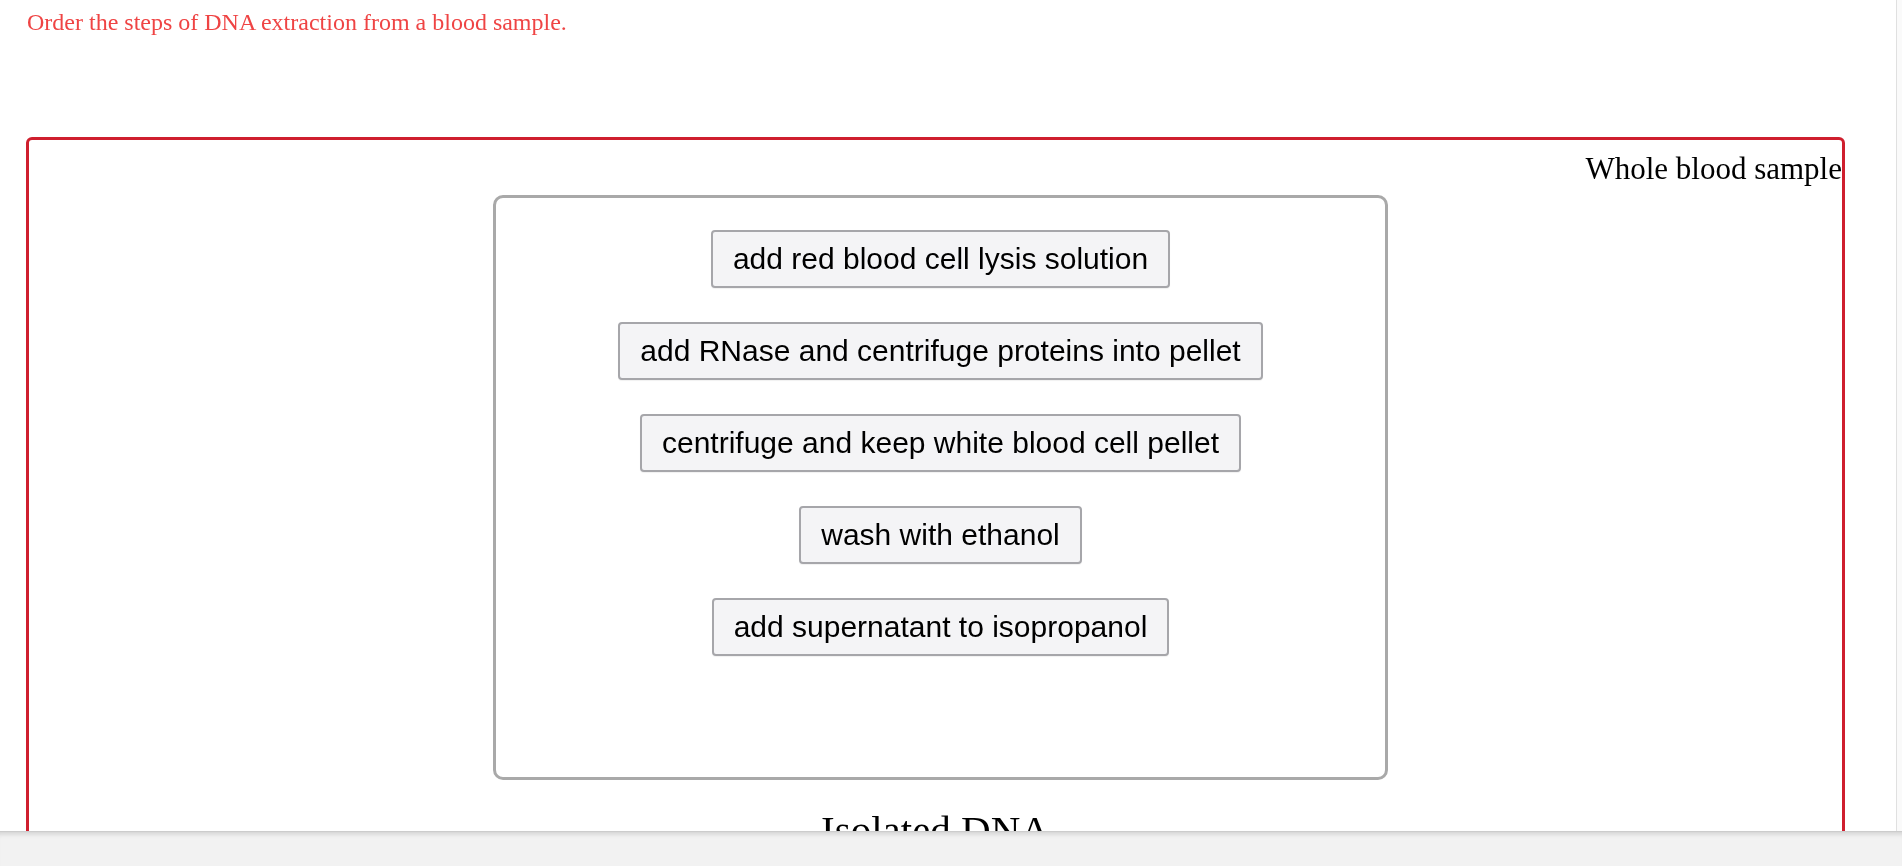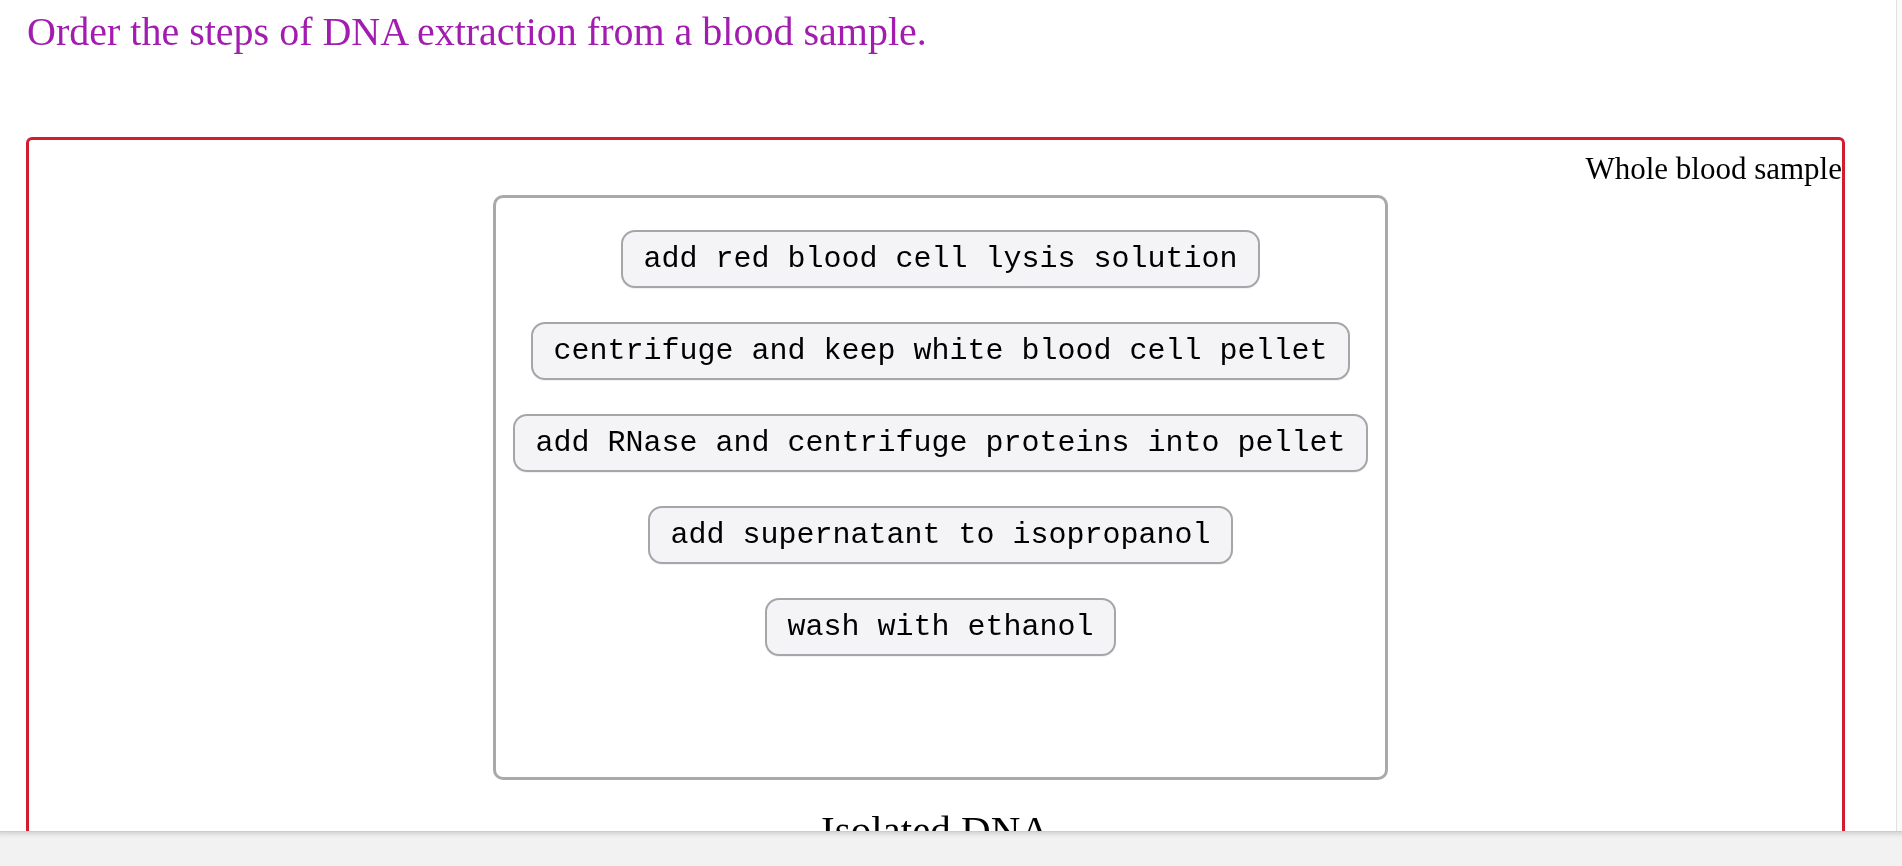--- a/index.html
+++ b/index.html
@@ -14,23 +14,23 @@
   }
   .page {
     position: relative;
     width: 1902px;
     height: 866px;
   }
   .prompt {
     position: absolute;
     left: 27px;
     top: 8px;
-    font-size: 40px;
+    font-size: 24px;
     line-height: 1.2;
-    color: #a21caf;
+    color: #ef4444;
   }
   .dropzone {
     position: absolute;
     left: 26px;
     top: 137px;
     width: 1819px;
     height: 780px;
     box-sizing: border-box;
     border: 3px solid #cf1f2e;
     border-radius: 6px;
@@ -62,22 +62,22 @@
   }
   .step {
     box-sizing: border-box;
     height: 58px;
     display: flex;
     align-items: center;
     justify-content: center;
     padding: 0 20px;
     background: #f4f4f6;
     border: 2px solid #a6a6aa;
-    border-radius: 14px;
-    font-family: Liberation Mono, monospace;
+    border-radius: 4px;
+    font-family: Liberation Sans, sans-serif;
     font-size: 30px;
     color: #000000;
     white-space: nowrap;
     box-shadow: 0 1px 1px rgba(0,0,0,0.06);
     cursor: grab;
   }
   .end-label {
     position: absolute;
     left: 26px;
     top: 806px;
@@ -116,24 +116,24 @@
 <div class="page">
 
   <div class="prompt">Order the steps of DNA extraction from a blood sample.</div>
 
   <div class="dropzone">
 
     <div class="zone-label">Whole blood sample</div>
 
     <div class="bank">
       <div class="step">add red blood cell lysis solution</div>
+      <div class="step">add RNase and centrifuge proteins into pellet</div>
       <div class="step">centrifuge and keep white blood cell pellet</div>
-      <div class="step">add RNase and centrifuge proteins into pellet</div>
+      <div class="step">wash with ethanol</div>
       <div class="step">add supernatant to isopropanol</div>
-      <div class="step">wash with ethanol</div>
     </div>
 
   </div>
 
   <div class="end-label">Isolated DNA</div>
 
   <div class="scroll-track"></div>
 
   <div class="bottom-bar"></div>
 

